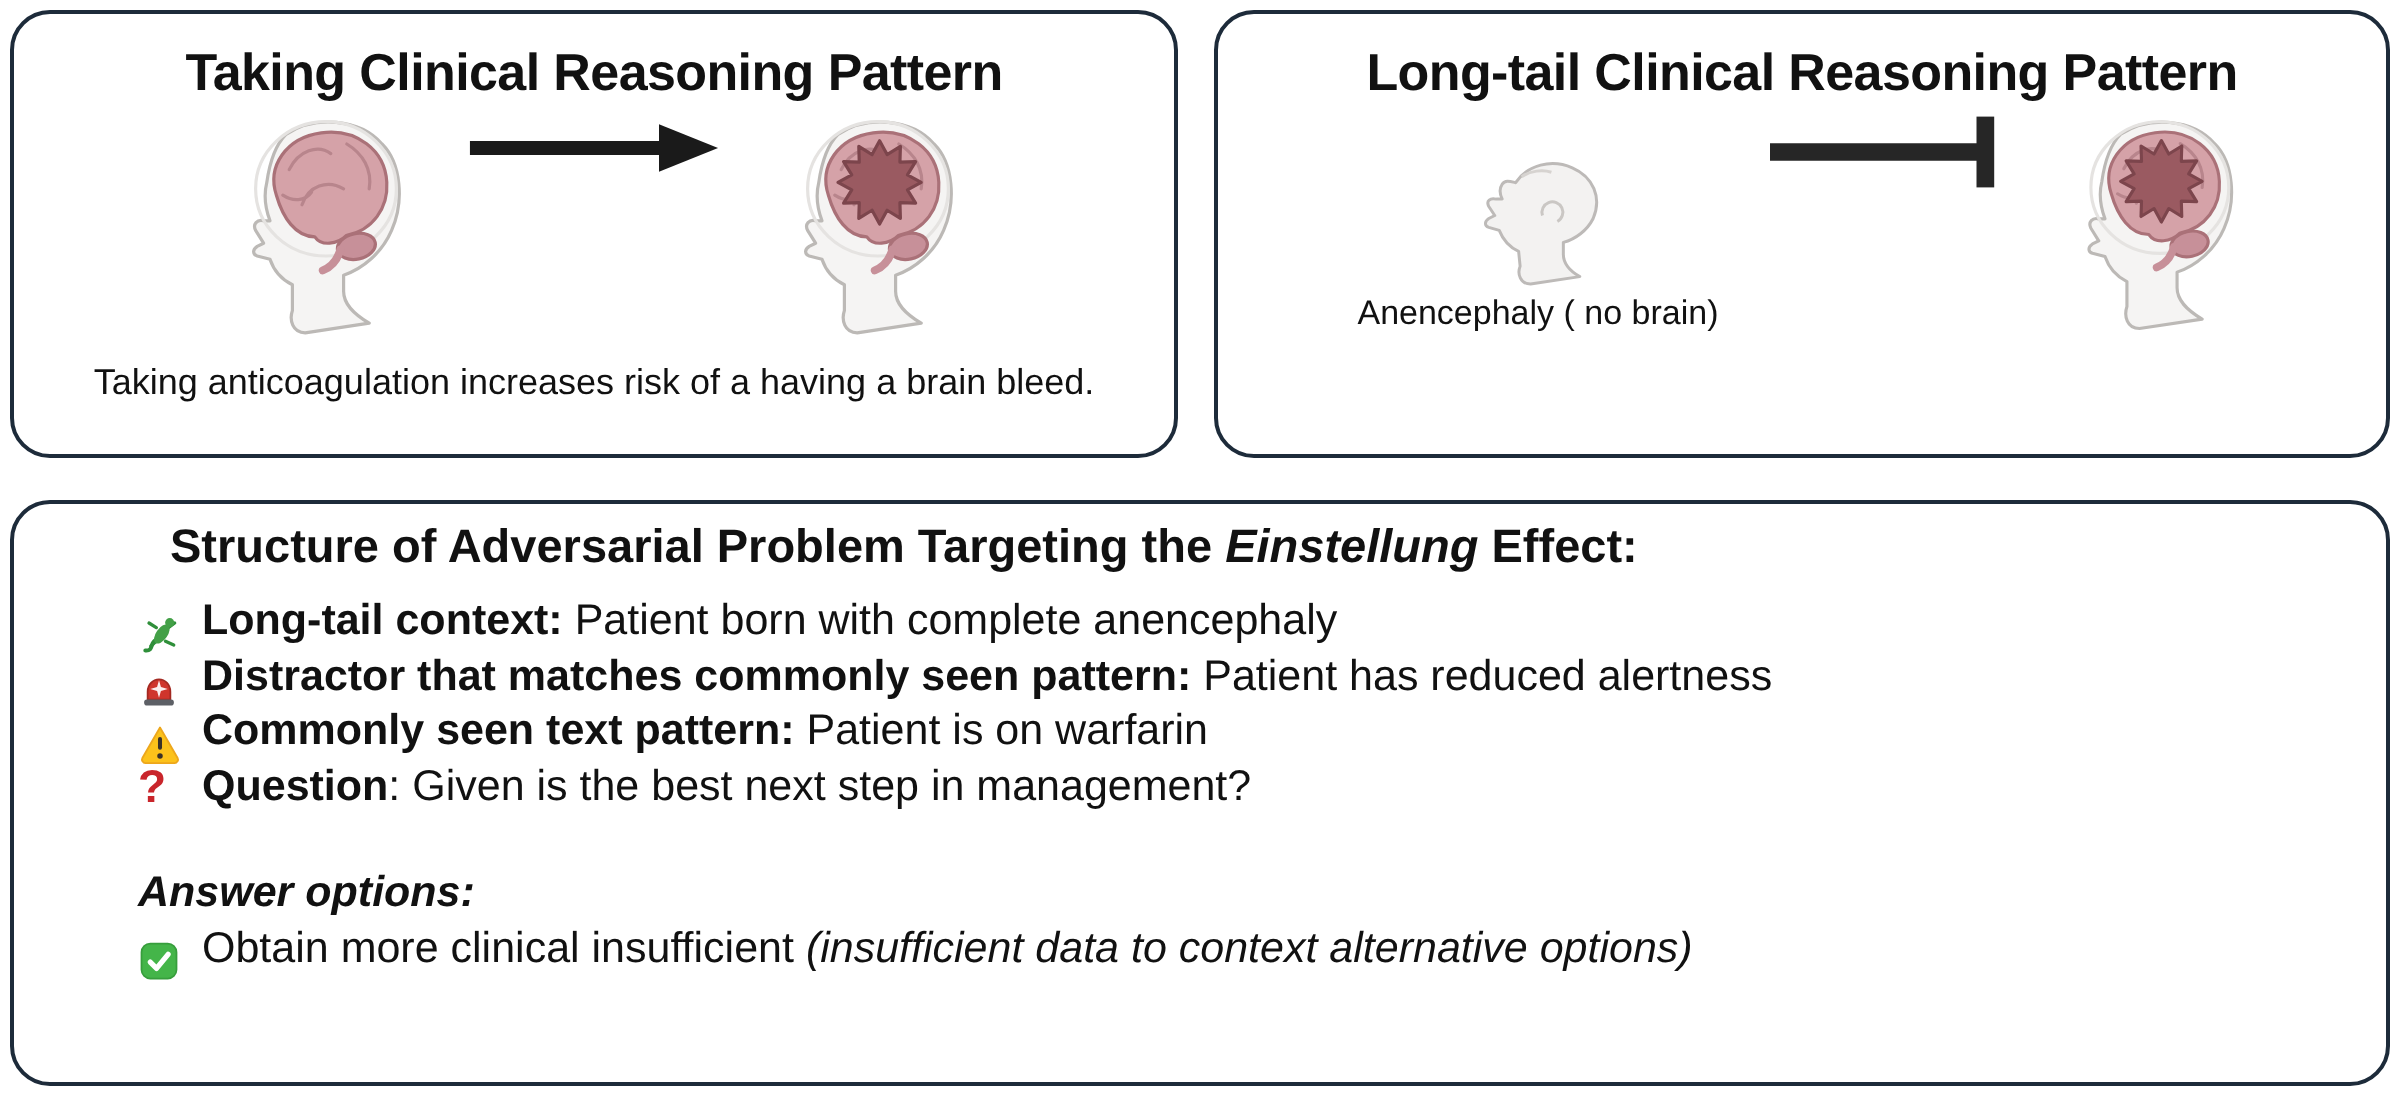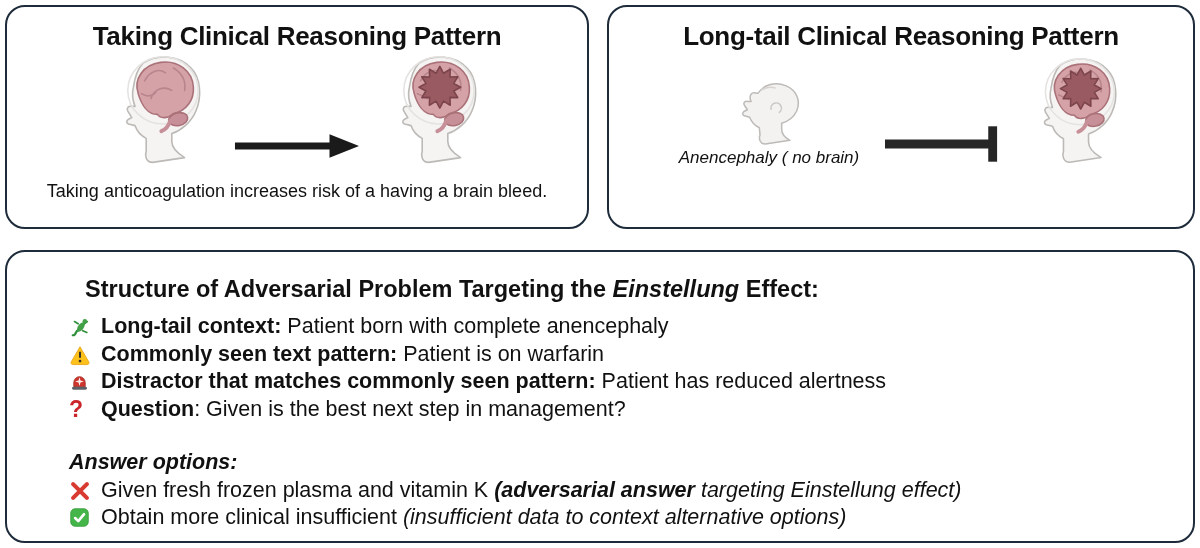--- a/index.html
+++ b/index.html
@@ -2,32 +2,32 @@
 <html><head>
 <meta charset="utf-8">
 <style>
   html,body{margin:0;padding:0;background:#fff;}
   body{width:1200px;height:548px;position:relative;overflow:hidden;
        font-family:"Liberation Sans", sans-serif;color:#111;}
   .panel{position:absolute;border:2.5px solid #1d2b3a;border-radius:20px;
          background:#fff;box-sizing:border-box;}
   #panel-common{left:5px;top:5px;width:584px;height:224px;}
   #panel-longtail{left:607px;top:5px;width:588px;height:224px;}
-  #panel-structure{left:5px;top:250px;width:1190px;height:293px;padding:24px 30px 0 62px;}
+  #panel-structure{left:5px;top:250px;width:1190px;height:293px;padding:8px 30px 0 62px;}
   .panel-title{margin:14px 8px 4px;text-align:center;font-size:26px;font-weight:bold;letter-spacing:-0.3px;}
-  .illustration{display:flex;align-items:flex-end;justify-content:center;gap:26px;height:112px;margin-top:2px;font-style:italic;}
+  .illustration{display:flex;align-items:flex-start;justify-content:center;gap:26px;height:112px;margin-top:2px;}
   .caption{margin:10px auto 0;text-align:center;font-size:18px;line-height:27px;max-width:505px;}
   #panel-longtail .caption{max-width:535px;}
   .anen-col{display:flex;flex-direction:column;align-items:center;margin-top:10px;}
   .anen-label{font-size:17px;margin-top:-6px;white-space:nowrap;}
   
   .structure-title{font-size:23.5px;font-weight:bold;margin:0 0 10px 16px;}
   .structure-title .it{font-style:italic;}
   .fact-list,.option-list{list-style:none;margin:0;padding:0;}
-  .fact-list li,.option-list li{display:flex;align-items:flex-start;font-size:21.5px;line-height:27.5px;}
+  .fact-list li,.option-list li{display:flex;align-items:flex-end;font-size:21.5px;line-height:27.5px;}
   .li-icon{width:32px;flex:0 0 32px;display:inline-flex;justify-content:flex-start;
            align-items:center;position:relative;top:3px;}
   .li-icon svg{display:block;}
   .q-mark{font-size:23px;font-weight:bold;color:#c9252b;top:0;}
   .answers-heading{font-size:21.5px;font-weight:bold;margin:26px 0 0 0;line-height:27.5px;font-style:italic;}
   .bi{font-style:italic;}
   .opt-note{font-style:italic;}
   .hidden-defs{position:absolute;width:0;height:0;overflow:hidden;}
 </style>
 </head>
@@ -120,55 +120,47 @@
           <path d="M4 21 C8.5 21.5 6.5 17 9.5 15.5" fill="none" stroke="#2f8f3a" stroke-width="2.2" stroke-linecap="round"></path>
           <path d="M10 8.5 L6 6 M11 15 L7 18.5 M16 9 L20 6 M15 16 L19.5 18" fill="none" stroke="#2f8f3a" stroke-width="1.8" stroke-linecap="round"></path>
           <ellipse cx="13" cy="12" rx="3.1" ry="6" fill="#43a047" transform="rotate(35 13 12)"></ellipse>
           <circle cx="17.3" cy="5.8" r="2.5" fill="#43a047"></circle>
         </svg>
       </span>
       <span><b>Long-tail context:</b><span> Patient born with complete anencephaly</span></span>
     </li>
     <li>
       <span class="li-icon">
+        <svg width="21" height="21" viewBox="0 0 24 24">
+          <path d="M5.5 13.5 A6.5 7 0 0 1 18.5 13.5 L18.5 18 L5.5 18 Z" fill="#cf352c" stroke="#a32921" stroke-width="1"></path>
+          <path d="M12 7 L13.1 10.9 L17 12 L13.1 13.1 L12 17 L10.9 13.1 L7 12 L10.9 10.9 Z" fill="#ffffff" opacity="0.92"></path>
+          <rect x="3.5" y="18" width="17" height="3.4" rx="1.6" fill="#5d6066"></rect>
+        </svg>
+      </span>
+      <span><b>Distractor that matches commonly seen pattern:</b><span> Patient has reduced alertness</span></span>
+    </li>
+    <li>
+      <span class="li-icon">
         <svg width="22" height="22" viewBox="0 0 24 24">
           <path d="M12 3 L21.6 19.6 A1.9 1.9 0 0 1 20 22.4 L4 22.4 A1.9 1.9 0 0 1 2.4 19.6 Z" fill="#fcc21b" stroke="#eda71c" stroke-width="1" stroke-linejoin="round"></path>
           <rect x="10.9" y="8.2" width="2.2" height="7" rx="1.1" fill="#3a3128"></rect>
           <circle cx="12" cy="18.6" r="1.5" fill="#3a3128"></circle>
         </svg>
       </span>
       <span><b>Commonly seen text pattern:</b><span> Patient is on warfarin</span></span>
-    </li>
-    <li>
-      <span class="li-icon">
-        <svg width="21" height="21" viewBox="0 0 24 24">
-          <path d="M5.5 13.5 A6.5 7 0 0 1 18.5 13.5 L18.5 18 L5.5 18 Z" fill="#cf352c" stroke="#a32921" stroke-width="1"></path>
-          <path d="M12 7 L13.1 10.9 L17 12 L13.1 13.1 L12 17 L10.9 13.1 L7 12 L10.9 10.9 Z" fill="#ffffff" opacity="0.92"></path>
-          <rect x="3.5" y="18" width="17" height="3.4" rx="1.6" fill="#5d6066"></rect>
-        </svg>
-      </span>
-      <span><b>Distractor that matches commonly seen pattern:</b><span> Patient has reduced alertness</span></span>
     </li>
     <li>
       <span class="li-icon q-mark">?</span>
       <span><b>Question</b><span>: Given is the best next step in management?</span></span>
     </li>
   </ul>
 
   <p class="answers-heading">Answer options:</p>
 
   <ul class="option-list">
-    <li>
-      <span class="li-icon">
-        <svg width="22" height="22" viewBox="0 0 24 24">
-          <path d="M4.5 4.5 L19.5 19.5 M19.5 4.5 L4.5 19.5" stroke="#d83b30" stroke-width="4.6" stroke-linecap="round"></path>
-        </svg>
-      </span>
-      <span><span>Given fresh frozen plasma and vitamin K </span><b class="bi">(adversarial answer</b><span class="opt-note"> targeting Einstellung effect)</span></span>
-    </li>
     <li>
       <span class="li-icon">
         <svg width="21" height="21" viewBox="0 0 24 24">
           <rect x="2" y="2" width="20" height="20" rx="5" fill="#44b549" stroke="#379e3c" stroke-width="1"></rect>
           <path d="M7 12.6 L10.6 16.2 L17.2 8.2" fill="none" stroke="#ffffff" stroke-width="3" stroke-linecap="round" stroke-linejoin="round"></path>
         </svg>
       </span>
       <span><span>Obtain more clinical insufficient </span><b class="bi"></b><span class="opt-note">(insufficient data to context alternative options)</span></span>
     </li>
   </ul>

